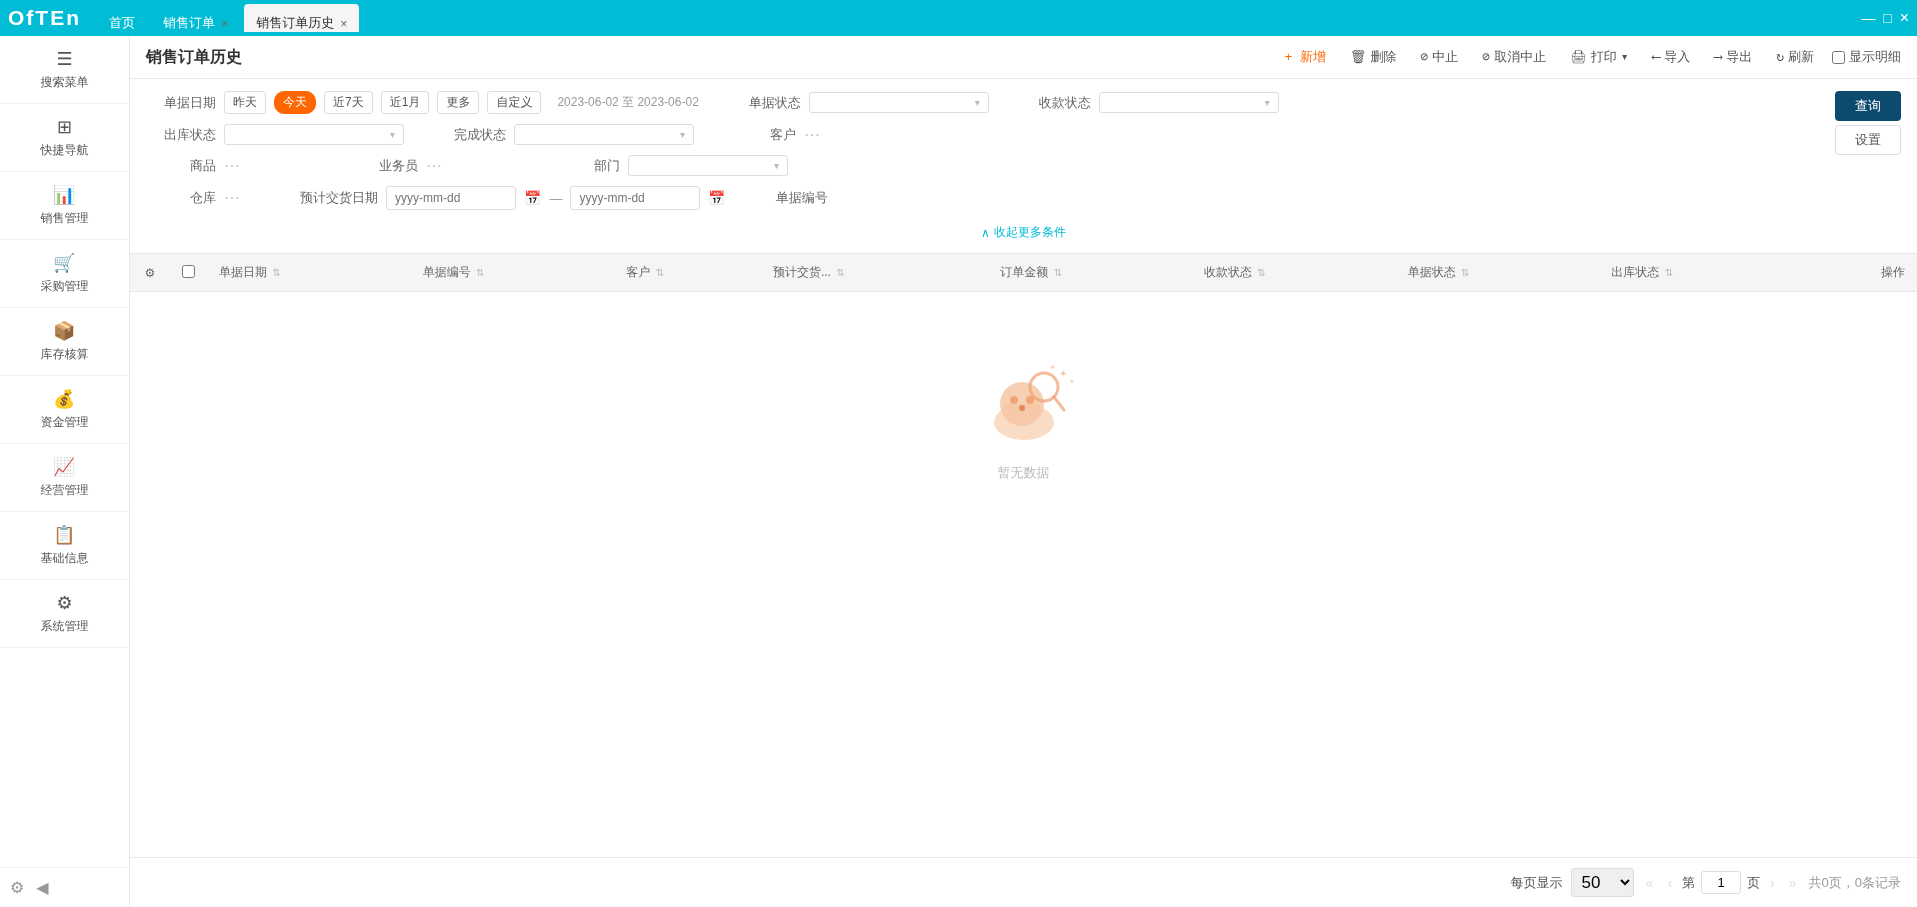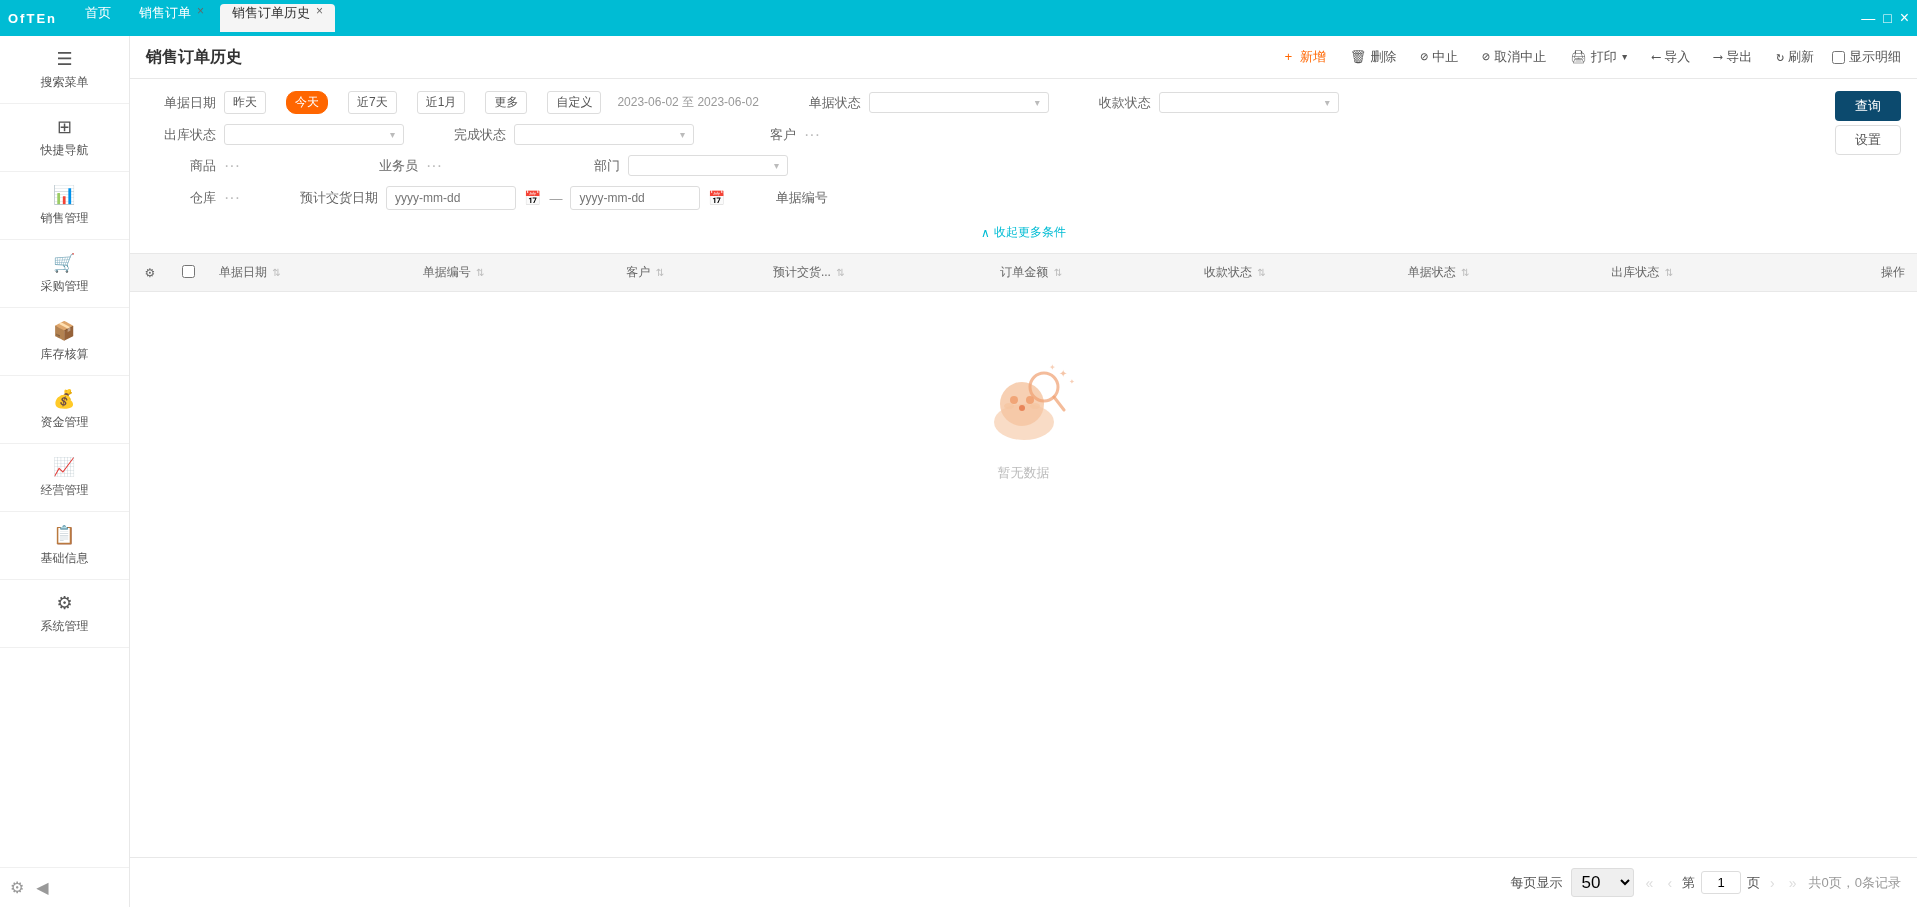--- a/index.html
+++ b/index.html
@@ -1,24 +1,24 @@
 <!DOCTYPE html>
 <html><head>
   <meta charset="utf-8">
   <style>
     * { box-sizing: border-box; margin: 0; padding: 0; }
     body { font-family: 'Microsoft YaHei', Arial, sans-serif; font-size: 13px; background: #f5f5f5; color: #333; display: flex; flex-direction: column; height: 100vh; overflow: hidden; }
 
     
     .top-bar { background: #00bcd4; height: 36px; display: flex; align-items: center; padding: 0 8px; gap: 4px; flex-shrink: 0; }
-    .top-bar-tab { display: flex; align-items: flex-start; height: 28px; padding: 0 12px; border-radius: 4px 4px 0 0; font-size: 13px; color: #fff; cursor: pointer; gap: 6px; }
+    .top-bar-tab { display: flex; align-items: flex-end; height: 28px; padding: 0 12px; border-radius: 4px 4px 0 0; font-size: 13px; color: #fff; cursor: pointer; gap: 6px; font-family: Liberation Mono, monospace; }
     .top-bar-tab.active { background: #f5f5f5; color: #333; }
     .top-bar-tab .close-icon { font-size: 12px; color: #666; }
     .top-bar-right { margin-left: auto; display: flex; align-items: center; gap: 8px; color: #fff; font-size: 18px; cursor: pointer; }
-    .brand-text { color: #fff; font-size: 13px; font-weight: bold; letter-spacing: 2px; margin-right: 12px; }
+    .brand-text { color: #fff; font-size: 21px; font-weight: bold; letter-spacing: 2px; margin-right: 12px; }
 
     
     .main-layout { display: flex; flex: 1; overflow: hidden; }
 
     
     .sidebar { width: 130px; background: #fff; border-right: 1px solid #e8e8e8; display: flex; flex-direction: column; flex-shrink: 0; }
     .sidebar-item { display: flex; flex-direction: column; align-items: center; padding: 12px 8px; cursor: pointer; color: #555; gap: 4px; font-size: 12px; border-bottom: 1px solid #f0f0f0; }
     .sidebar-item .icon { font-size: 18px; }
     .sidebar-bottom { margin-top: auto; display: flex; padding: 10px; gap: 12px; border-top: 1px solid #f0f0f0; }
     .sidebar-bottom-icon { font-size: 16px; color: #999; cursor: pointer; }
@@ -32,21 +32,21 @@
     .toolbar { display: flex; align-items: center; gap: 12px; }
     .toolbar-btn { display: flex; align-items: center; gap: 4px; font-size: 13px; color: #555; cursor: pointer; padding: 4px 6px; border-radius: 3px; font-family: Liberation Mono, monospace; }
     .toolbar-btn.orange { color: #ff6600; }
     .display-detail { display: flex; align-items: center; gap: 4px; font-size: 13px; color: #555; }
     .display-detail input[type=checkbox] { cursor: pointer; }
 
     
     .filter-area { background: #fff; padding: 12px 16px; border-bottom: 1px solid #e8e8e8; flex-shrink: 0; }
     .filter-row { display: flex; align-items: center; margin-bottom: 10px; gap: 8px; }
     .filter-label { width: 70px; text-align: right; color: #666; font-size: 13px; flex-shrink: 0; }
-    .filter-control { display: flex; align-items: center; gap: 20px; }
+    .filter-control { display: flex; align-items: center; gap: 8px; }
     .date-quick-btn { padding: 2px 8px; border-radius: 3px; font-size: 12px; cursor: pointer; border: 1px solid #ddd; background: #fff; color: #555; }
     .date-quick-btn.active { background: #ff6600; color: #fff; border-color: #ff6600; border-radius: 10px; }
     .date-range-text { font-size: 12px; color: #999; }
     .filter-select { display: flex; align-items: center; border: 1px solid #ddd; border-radius: 3px; padding: 4px 8px; min-width: 160px; background: #fff; cursor: pointer; justify-content: space-between; }
     .filter-select .placeholder { color: #bbb; font-size: 12px; }
     .filter-select .arrow { color: #bbb; font-size: 10px; }
     .filter-dots { color: #bbb; cursor: pointer; font-size: 16px; }
     .date-input { border: 1px solid #ddd; border-radius: 3px; padding: 4px 8px; font-size: 12px; color: #bbb; width: 130px; }
     .date-sep { color: #999; }
     .cal-icon { color: #ff6600; cursor: pointer; font-size: 14px; }

